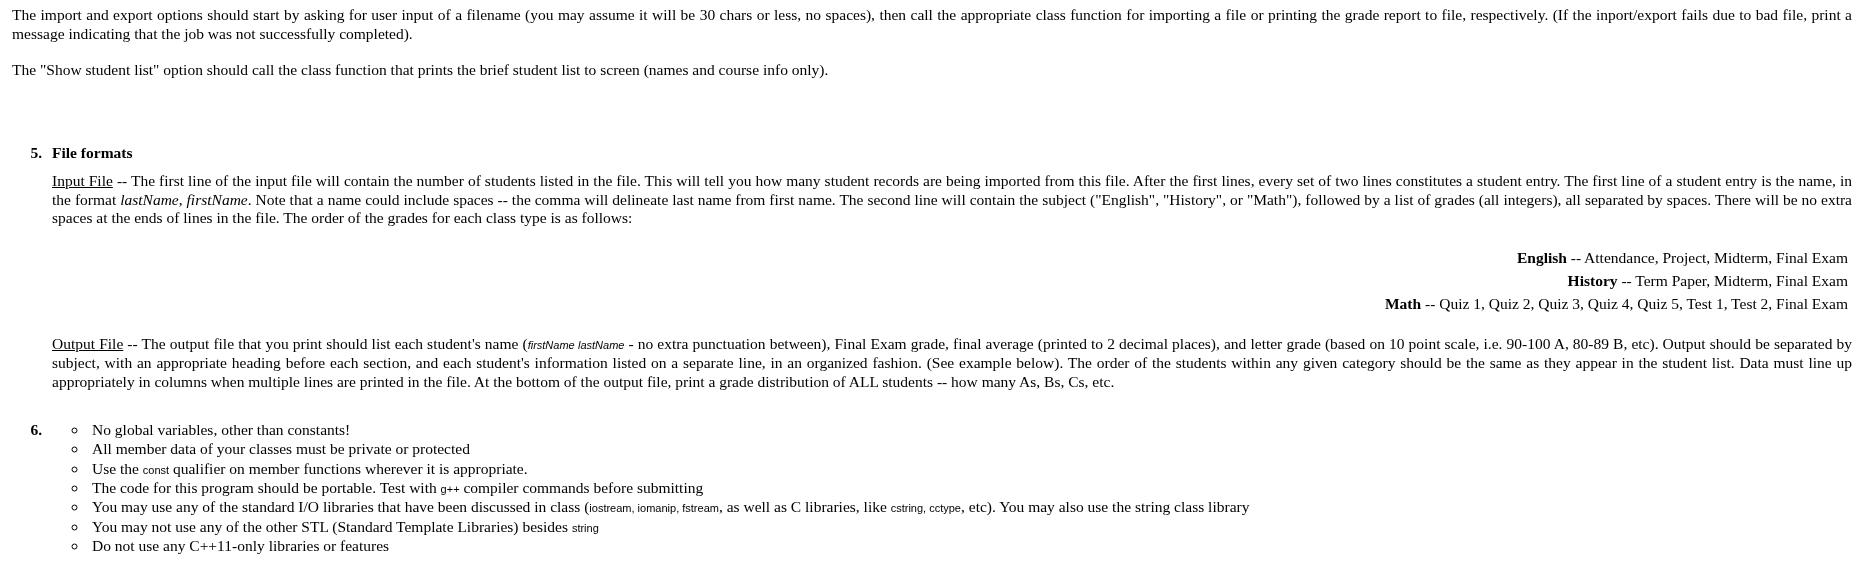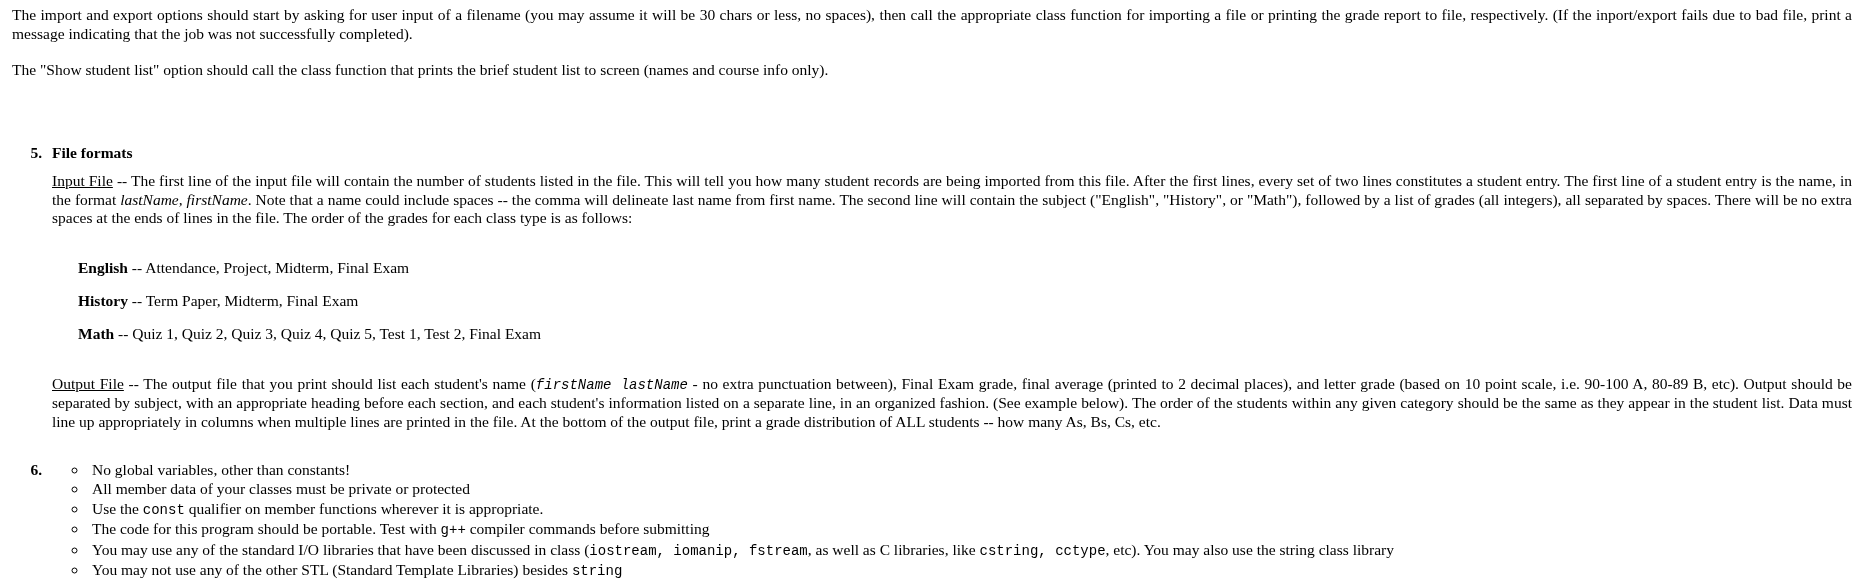--- a/index.html
+++ b/index.html
@@ -26,22 +26,22 @@
     margin: 0 0 0 0;
     padding: 0;
   }
   .block-gap {
     height: 17px;
   }
   .small-gap {
     height: 9px;
   }
   .mono {
-    font-family: Liberation Mono, monospace;
-    font-size: 14px;
+    font-family: Liberation Sans, sans-serif;
+    font-size: 11px;
   }
   .ital {
     font-style: italic;
   }
   .bold {
     font-weight: bold;
   }
   .uline {
     text-decoration: underline;
   }
@@ -64,21 +64,22 @@
     margin: 0;
     padding: 0 0 0 36px;
     list-style-type: circle;
   }
   ul.circle > li {
     margin: 0;
     padding: 0 0 0 4px;
     line-height: 1.25;
   }
   .fmt-line {
-    margin: 14px;
+    margin: 4px;
+    text-align: right;
   }
   .fmt-list {
     margin: 0 0 0 12px;
   }
   .justified {
     text-align: justify;
   }
 </style>
 </head>
 <body>

